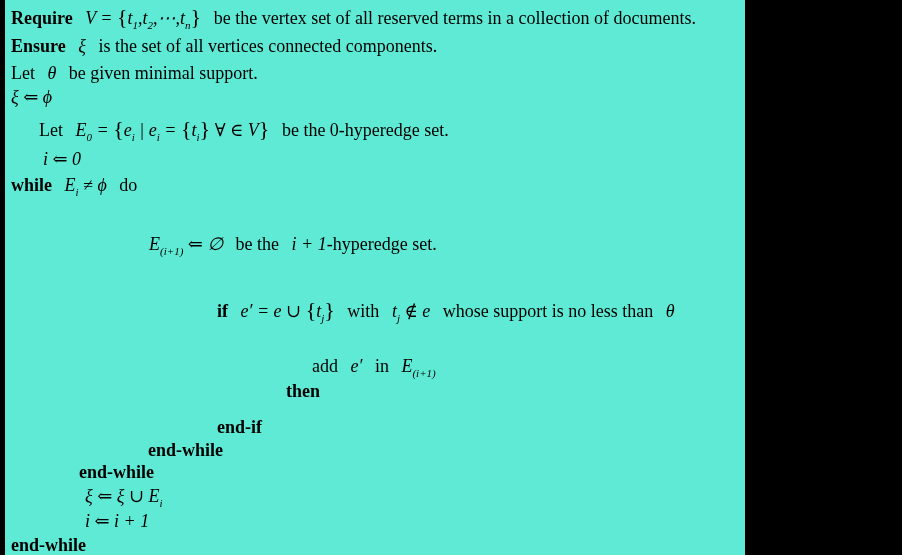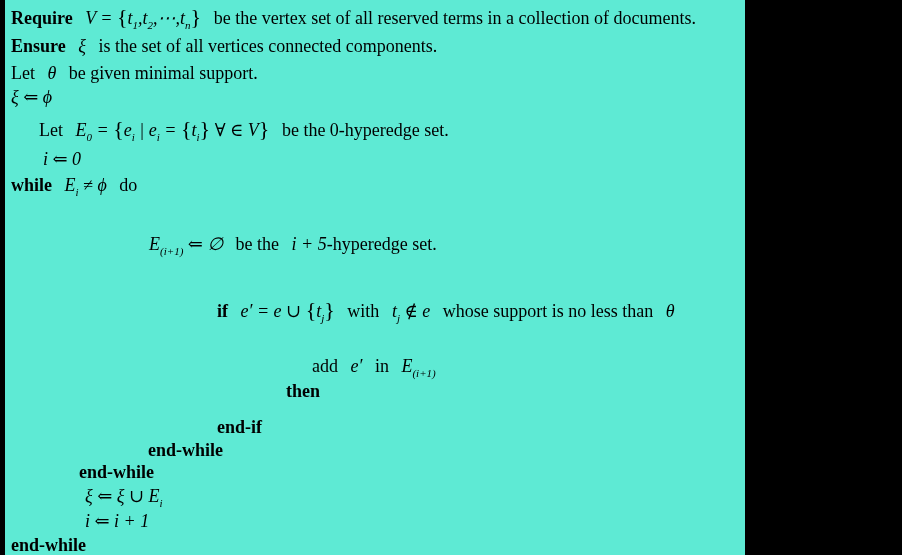--- a/index.html
+++ b/index.html
@@ -64,21 +64,21 @@
   <div class="line" style="left:6px; top:174px;">
     <span class="kw">while</span><span class="sp"></span>
     <span class="m">E<sub>i</sub> ≠ ϕ</span><span class="sp"></span>
     <span>do</span>
   </div>
 
 
   <div class="line" style="left:144px; top:233px;">
     <span class="m">E<sub>(i+1)</sub> ⇐ ∅</span><span class="sp"></span>
     <span>be the</span><span class="sp"></span>
-    <span class="m">i + 5</span><span>-hyperedge set.</span>
+    <span class="m">i + 1</span><span>-hyperedge set.</span>
   </div>
 
 
   <div class="line" style="left:212px; top:299px;">
     <span class="kw">if</span><span class="sp"></span>
     <span class="m">e′ = e ∪ <span class="big">{</span>t<sub>j</sub><span class="big">}</span></span><span class="sp"></span>
     <span>with</span><span class="sp"></span>
     <span class="m">t<sub>j</sub> ∉ e</span><span class="sp"></span>
     <span>whose support is no less than</span><span class="sp"></span>
     <span class="m">θ</span>

